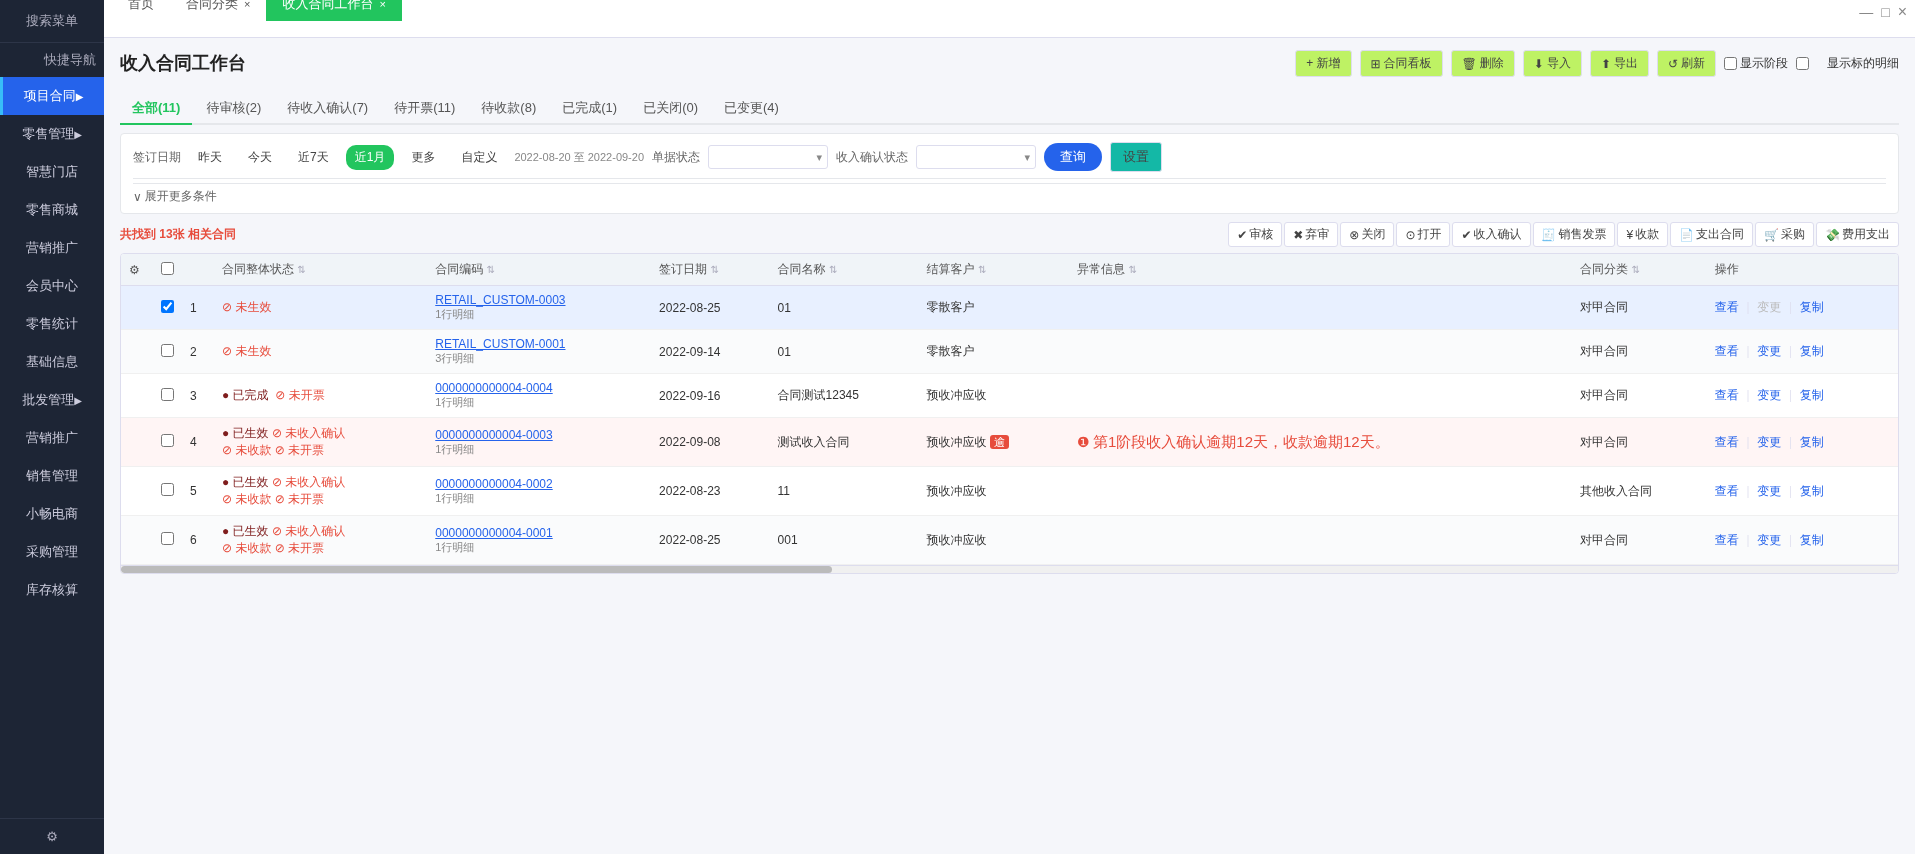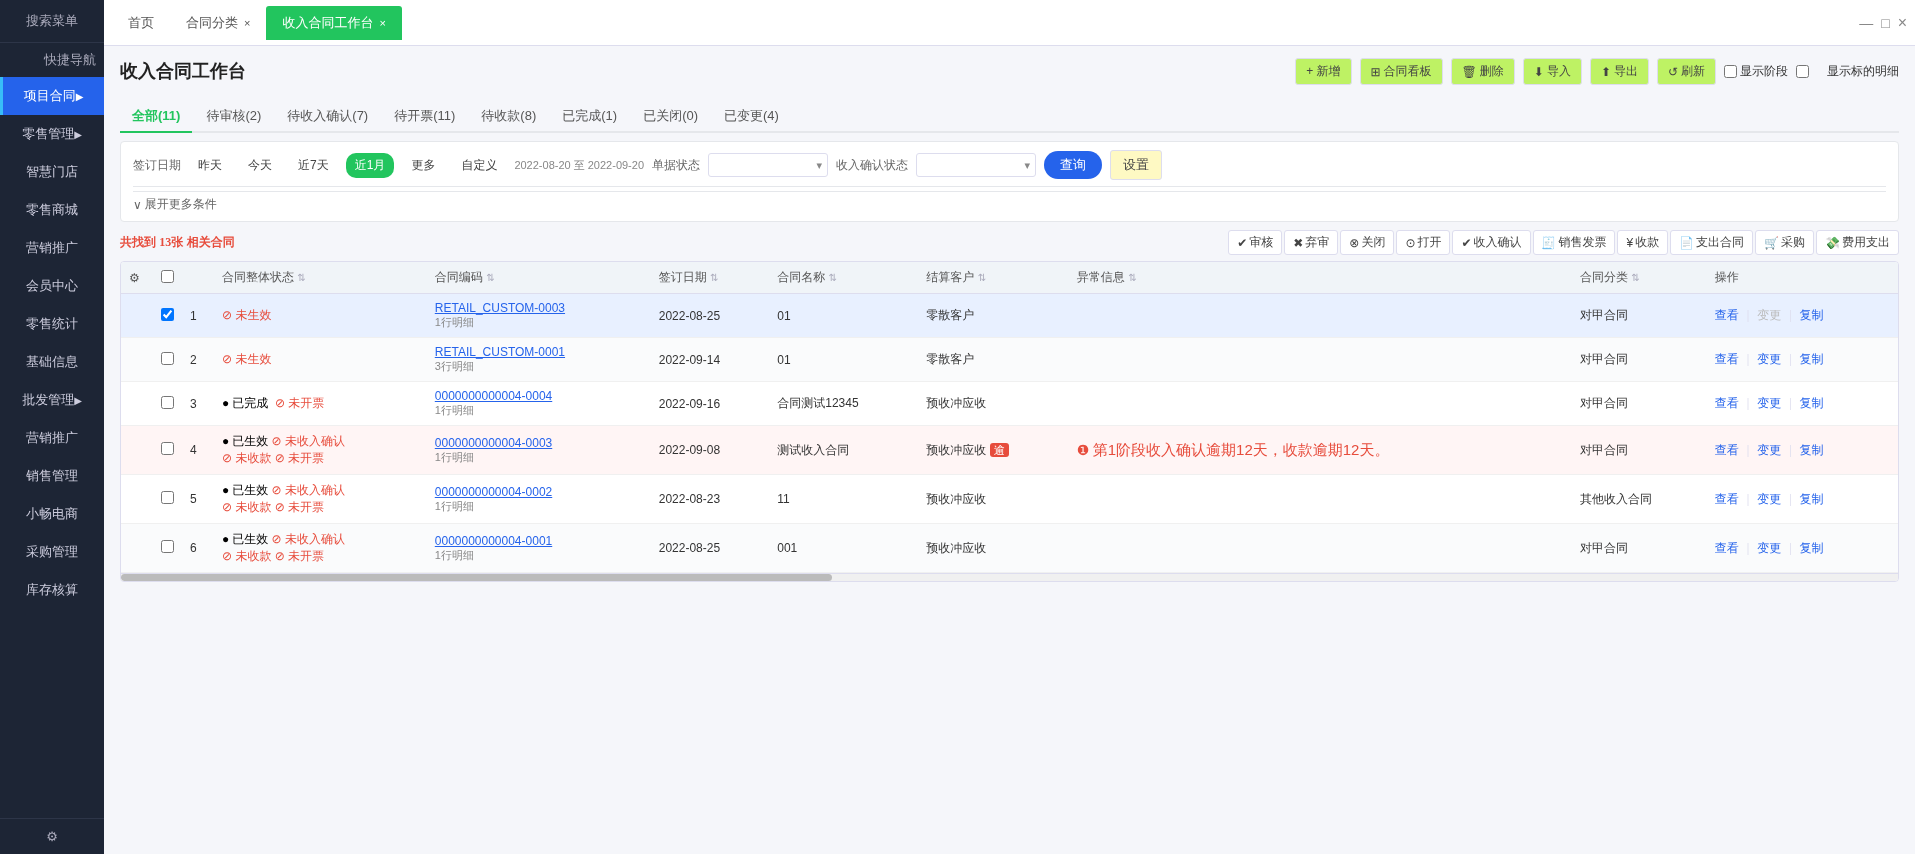--- a/index.html
+++ b/index.html
@@ -10,21 +10,21 @@
     .sidebar-search { padding: 12px 8px; color: #aab; font-size: 13px; cursor: pointer; text-align: center; border-bottom: 1px solid #2d3548; }
     .sidebar-nav { padding: 8px; color: #aab; font-size: 13px; cursor: pointer; text-align: right; }
     .sidebar-item { padding: 10px 8px; color: #ccd; font-size: 13px; cursor: pointer; text-align: center; display: flex; align-items: center; justify-content: center; }
     .sidebar-item.active { background: #2563eb; color: #fff; border-left: 3px solid #38bdf8; }
     .sidebar-bottom { margin-top: auto; padding: 10px; text-align: center; color: #aab; border-top: 1px solid #2d3548; }
 
     
     .main { flex: 1; display: flex; flex-direction: column; overflow: hidden; }
 
     
-    .tabs-bar { background: #fff; border-bottom: 1px solid #dde; display: flex; align-items: center; padding: 4px 8px; height: 46px; flex-shrink: 0; }
+    .tabs-bar { background: #fff; border-bottom: 1px solid #dde; display: flex; align-items: flex-end; padding: 16px 8px; height: 38px; flex-shrink: 0; }
     .tab { padding: 8px 16px; cursor: pointer; font-size: 13px; color: #555; display: flex; align-items: center; gap: 4px; }
     .tab.active { background: #22c55e; color: #fff; border-radius: 3px 3px 0 0; }
     .tab-close { font-size: 11px; cursor: pointer; margin-left: 2px; }
     .tabs-bar-right { margin-left: auto; display: flex; align-items: center; gap: 8px; color: #888; font-size: 16px; }
 
     
     .content { flex: 1; padding: 12px 16px; overflow: auto; background: #f5f6fa; }
     .page-title { font-size: 18px; font-weight: bold; color: #222; margin-bottom: 10px; }
 
     
@@ -41,39 +41,39 @@
     .filter-row-inner { display: flex; align-items: center; gap: 8px; flex-wrap: wrap; }
     .filter-label { font-size: 12px; color: #666; }
     .filter-date-btn { padding: 3px 8px; font-size: 12px; cursor: pointer; border-radius: 3px; border: 1px solid transparent; color: #444; }
     .filter-date-btn.active { background: #22c55e; color: #fff; border-radius: 10px; }
     .filter-date-range { font-size: 11px; color: #888; }
     .filter-select { border: 1px solid #dde; border-radius: 3px; padding: 4px 24px 4px 8px; font-size: 12px; color: #444; background: #fff; appearance: none; min-width: 120px; cursor: pointer; position: relative; }
     .filter-select-wrap { position: relative; display: inline-block; }
     .filter-select-wrap::after { content: '▾'; position: absolute; right: 6px; top: 50%; transform: translateY(-50%); pointer-events: none; font-size: 11px; color: #888; }
     .expand-btn { display: flex; align-items: center; gap: 3px; font-size: 12px; color: #666; cursor: pointer; margin: 0 auto; border-top: 1px solid #e5e7eb; padding-top: 4px; }
     .query-btn { background: #2563eb; color: #fff; border: none; border-radius: 14px; padding: 5px 16px; font-size: 13px; cursor: pointer; }
-    .set-btn { background: #fef9c3; color: #444; border: 1px solid #dde; border-radius: 3px; padding: 5px 12px; font-size: 13px; cursor: pointer; }
+    .set-btn { background: #14b8a6; color: #444; border: 1px solid #dde; border-radius: 3px; padding: 5px 12px; font-size: 13px; cursor: pointer; }
 
     
     .action-bar { display: flex; align-items: center; gap: 2px; margin-bottom: 6px; font-size: 12px; }
     .result-text { font-size: 12px; color: #444; flex: 1; }
-    .result-text span { color: #e74c3c; font-weight: bold; font-family: Liberation Serif, serif; }
+    .result-text span { color: #e74c3c; font-weight: bold; }
     .action-btn { display: flex; align-items: center; gap: 2px; padding: 3px 8px; border: 1px solid #dde; border-radius: 3px; background: #fff; cursor: pointer; font-size: 12px; color: #444; }
 
     
     .table-wrap { background: #fff; border: 1px solid #dde; border-radius: 4px; overflow: auto; }
     table { width: 100%; border-collapse: collapse; font-size: 12px; }
     thead th { background: #f0f4f8; border-bottom: 1px solid #dde; padding: 7px 8px; text-align: left; white-space: nowrap; font-weight: normal; color: #555; position: relative; }
     tbody tr { border-bottom: 1px solid #f0f0f0; }
     tbody tr:nth-child(even) { background: #fafbfc; }
     tbody tr.selected { background: #e8f0ff; }
     tbody td { padding: 7px 8px; vertical-align: middle; white-space: nowrap; }
     .sort-icon { color: #aab; font-size: 10px; }
     .status-red { color: #e74c3c; font-size: 12px; }
-    .status-green { color: #000000; font-size: 12px; font-family: Liberation Serif, serif; }
+    .status-green { color: #7f1d1d; font-size: 12px; }
     .link { color: #2563eb; text-decoration: underline; cursor: pointer; font-size: 12px; }
     .sub-text { color: #888; font-size: 11px; }
     .action-link { color: #2563eb; cursor: pointer; font-size: 12px; }
     .action-link.disabled { color: #bbb; cursor: default; }
     .action-sep { color: #dde; }
     .warning-text { color: #e74c3c; font-size: 15px; }
     .warning-dot { color: #e74c3c; font-size: 14px; }
     .addr-icon { color: #e74c3c; font-size: 12px; }
 
     

